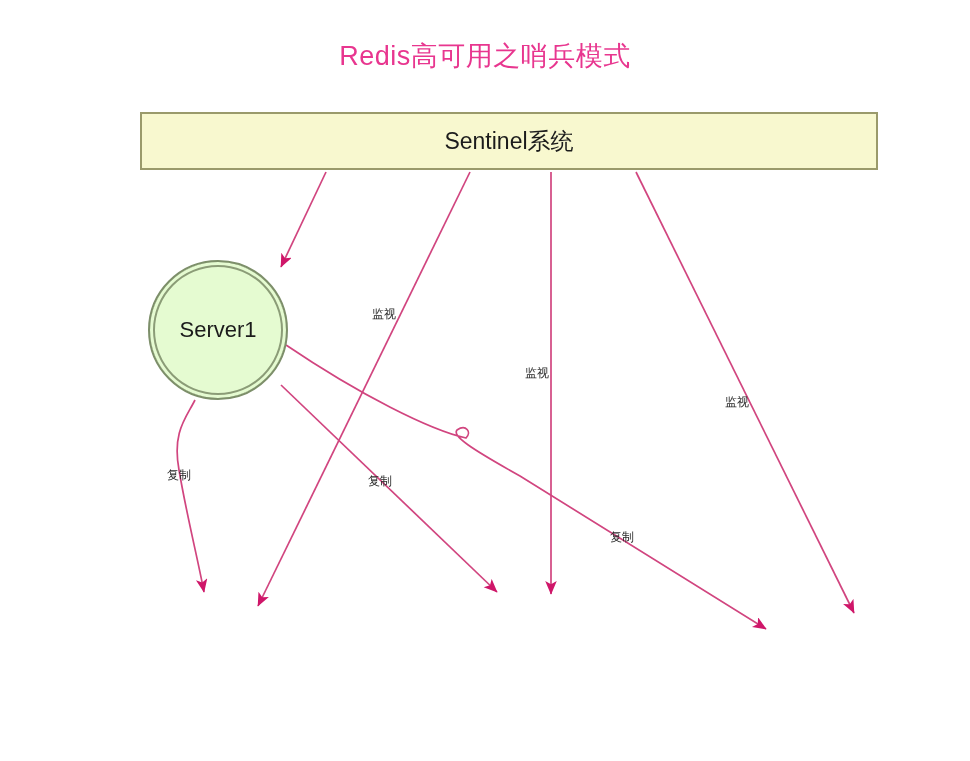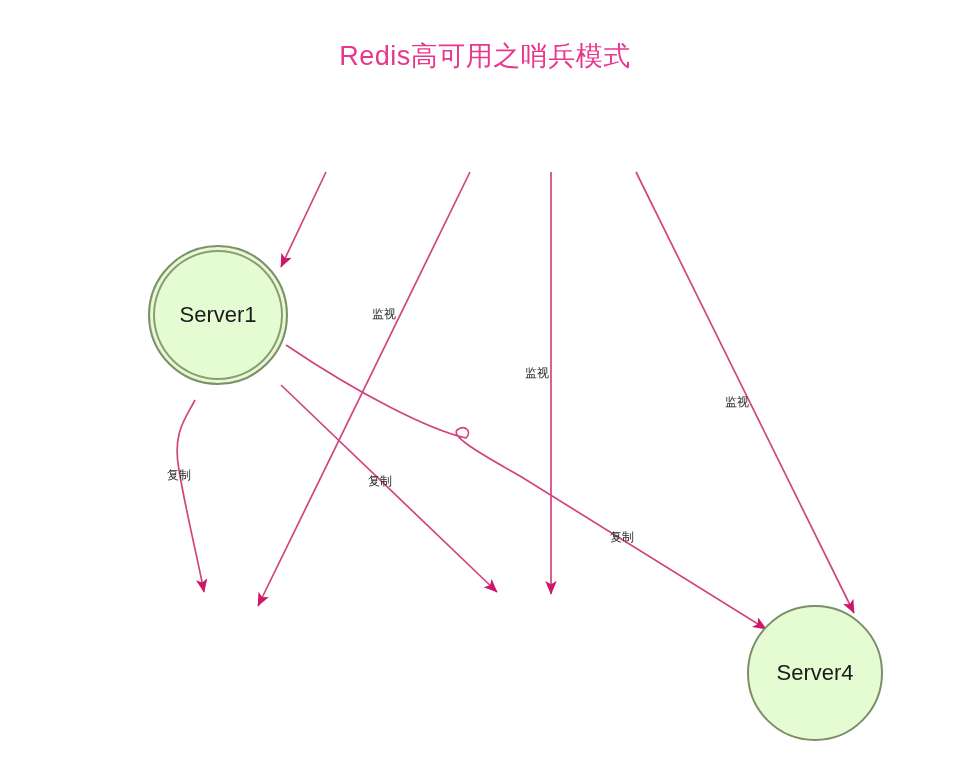--- a/index.html
+++ b/index.html
@@ -44,21 +44,21 @@
     display:flex;align-items:center;justify-content:center;
   }
   .node .node-label{
     font-size:22px;color:#1b1b1b;white-space:nowrap;
     pointer-events:none;
   }
   .node.double{
     box-shadow:inset 0 0 0 3px #e5fbd1, inset 0 0 0 5px #8b9c77;
   }
 
-  #node-server1{left:148px;top:245px;width:140px;height:140px;}
+  #node-server1{left:148px;top:260px;width:140px;height:140px;}
   #node-server2{left:134px;top:595px;width:140px;height:140px;}
   #node-server3{left:449px;top:598px;width:130px;height:130px;}
   #node-server4{left:747px;top:605px;width:136px;height:136px;}
 
   #edge-layer{
     position:absolute;left:0;top:0;width:970px;height:761px;
     pointer-events:none;
   }
 
   .edge-label{
@@ -70,20 +70,23 @@
     padding:0 2px;
   }
 </style>
 </head>
 <body>
 
 <div id="stage">
 
   <div id="diagram-title">Redis高可用之哨兵模式</div>
 
+  <div id="sentinel-box">
+    <span class="box-label">Sentinel系统</span>
+  </div>
 
   <svg id="edge-layer" viewBox="0 0 970 761" width="970" height="761">
     <defs>
       <marker id="ah" markerWidth="10" markerHeight="10" refX="7.6" refY="3.4" orient="auto" markerUnits="strokeWidth">
         <path d="M0,0 L8,3.4 L0,6.8 L1.9,3.4 z" fill="#cf1669"></path>
       </marker>
     </defs>
 
     <g stroke="#d1457f" stroke-width="1.7" fill="none" marker-end="url(#ah)">
 
@@ -99,23 +102,20 @@
 
       <path d="M281,385 L497,592"></path>
 
       <path d="M286,345 C360,395 430,430 466,438 C472,432 466,424 457,430 C452,436 470,448 520,476 L766,629"></path>
     </g>
   </svg>
 
   <div class="node double" id="node-server1">
     <span class="node-label">Server1</span>
   </div>
-  <div class="node" id="node-server4">
-    <span class="node-label">Server4</span>
-  </div>
 
   <div class="edge-label" style="left:370px;top:306px;">监视</div>
   <div class="edge-label" style="left:523px;top:365px;">监视</div>
   <div class="edge-label" style="left:723px;top:394px;">监视</div>
 
   <div class="edge-label" style="left:165px;top:467px;">复制</div>
   <div class="edge-label" style="left:366px;top:473px;">复制</div>
   <div class="edge-label" style="left:608px;top:529px;">复制</div>
 
 </div>

